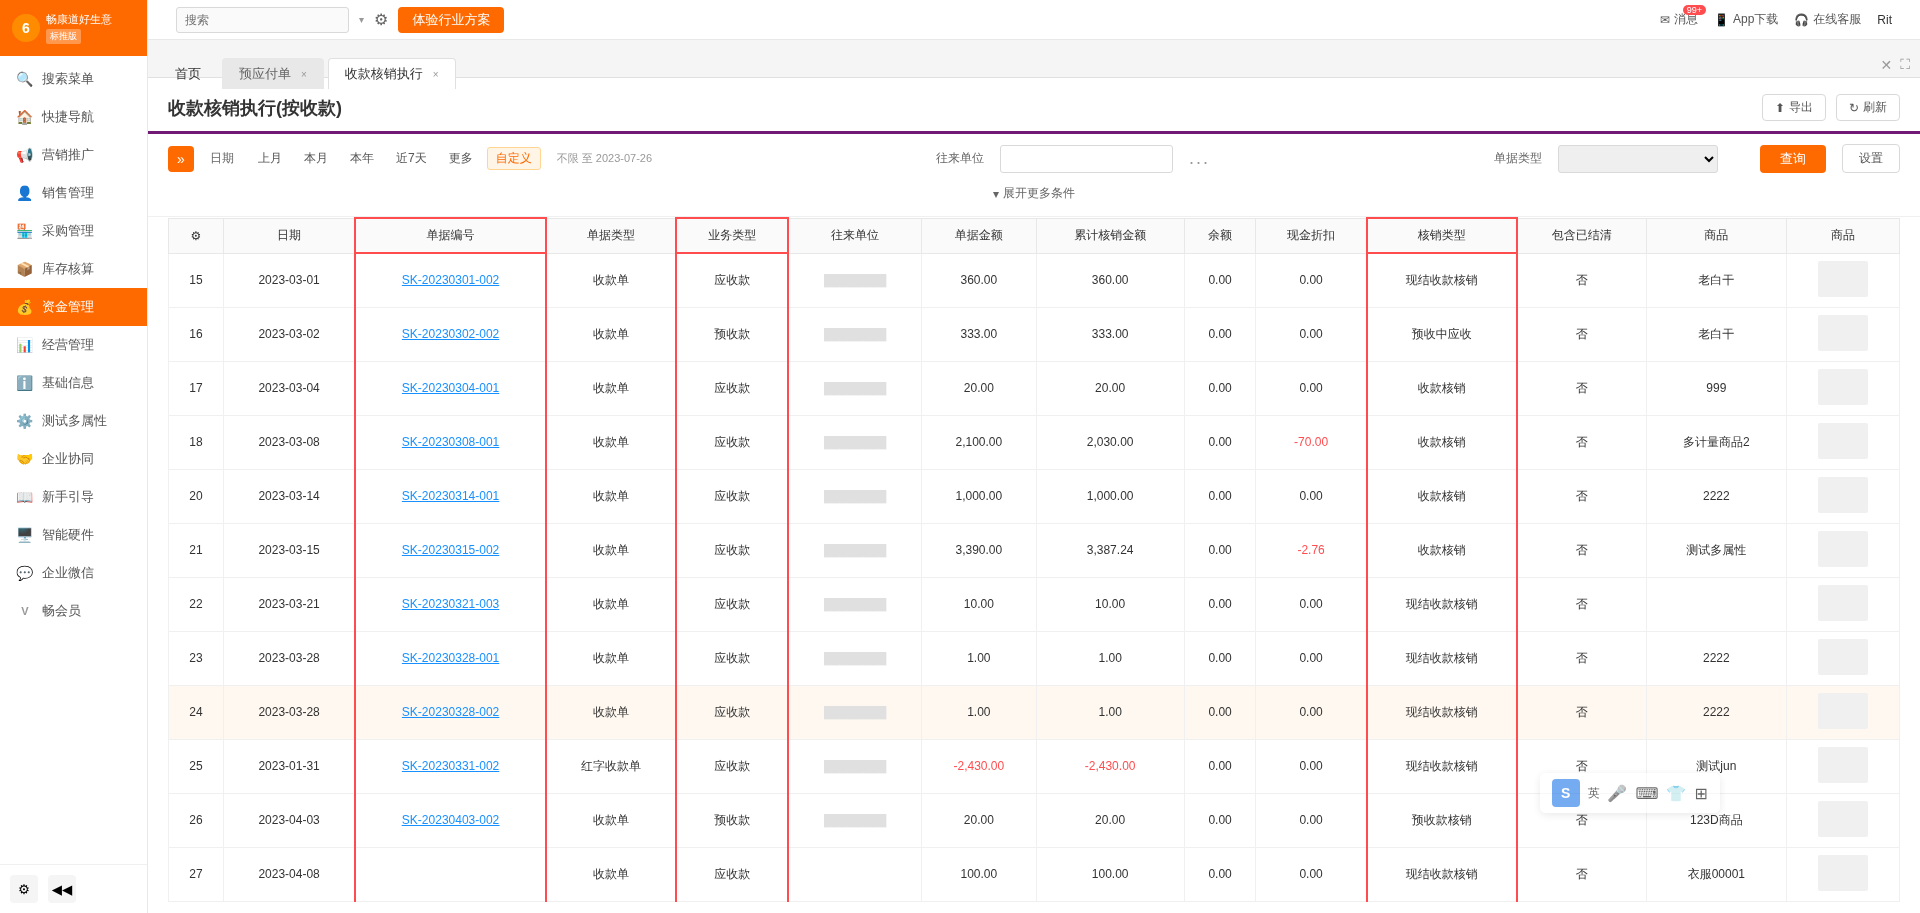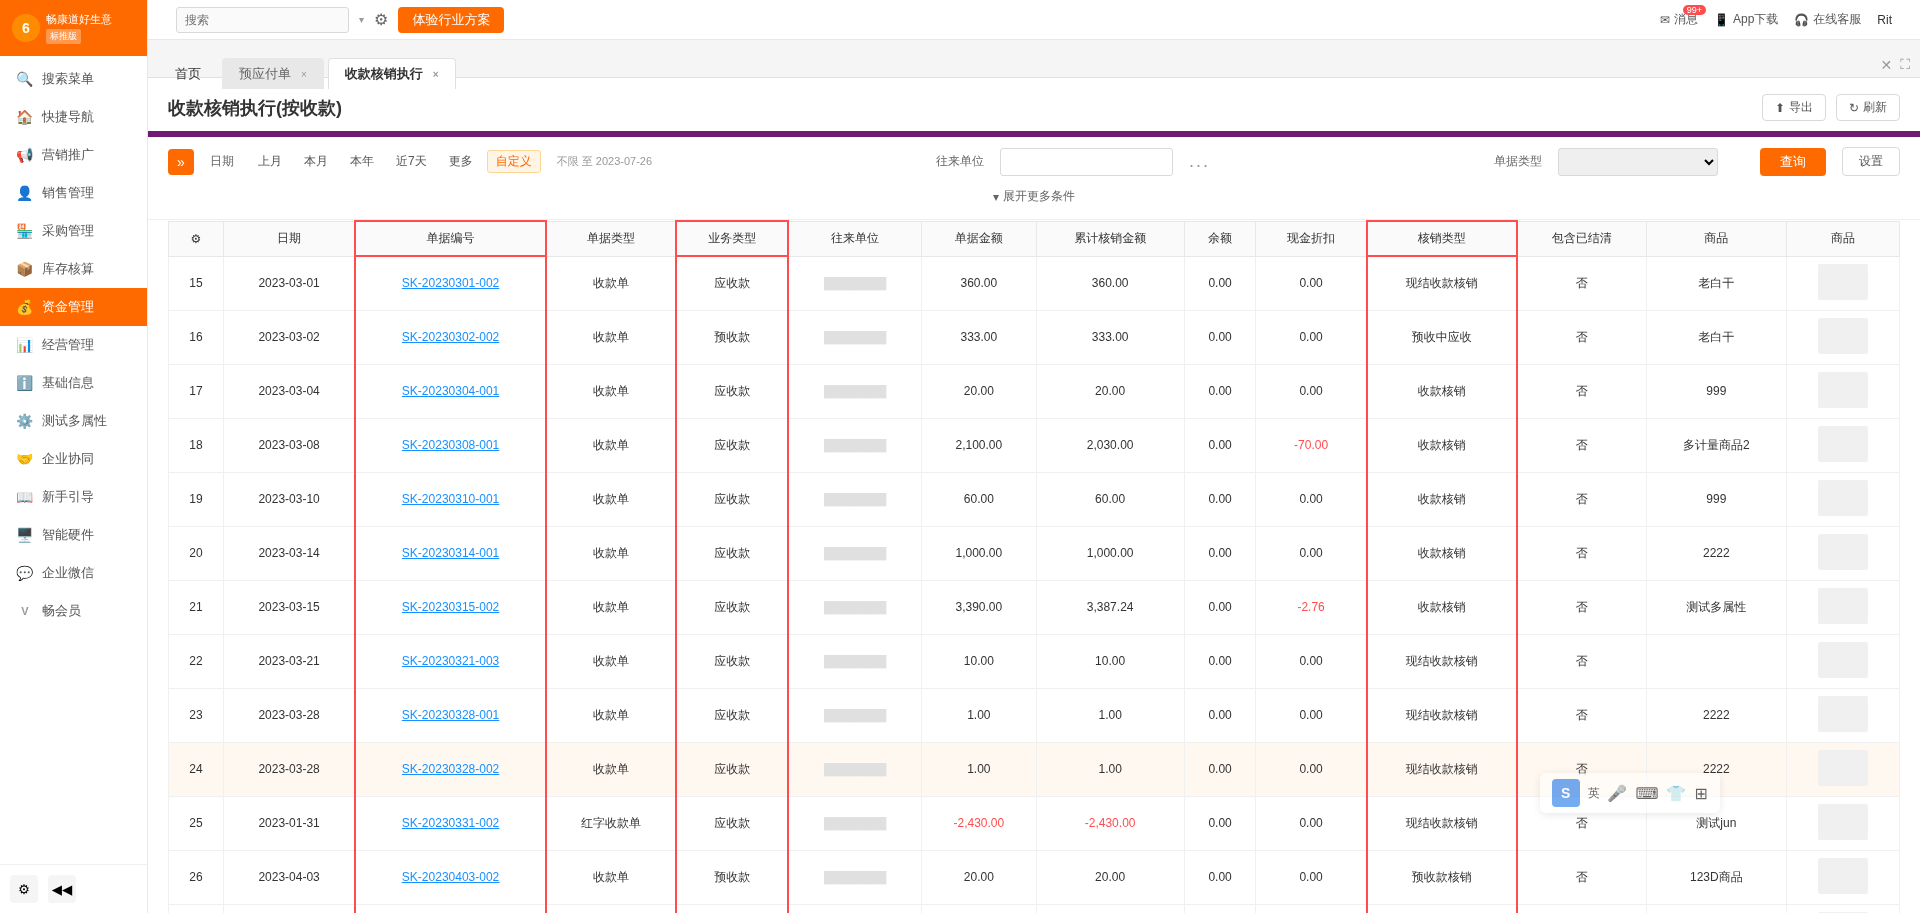--- a/index.html
+++ b/index.html
@@ -30,29 +30,29 @@
     .topbar-industry-btn { background: #ff6a00; color: #fff; border: none; border-radius: 4px; padding: 4px 14px; font-size: 13px; cursor: pointer; }
     .topbar-spacer { flex: 1; }
     .topbar-actions { display: flex; align-items: center; gap: 16px; }
     .topbar-action-item { display: flex; align-items: center; gap: 4px; color: #555; font-size: 12px; cursor: pointer; position: relative; }
     .topbar-badge { background: #ff4d4f; color: #fff; font-size: 9px; border-radius: 8px; padding: 0 4px; min-width: 16px; text-align: center; position: absolute; top: -6px; right: -8px; }
     .topbar-user { font-size: 12px; color: #333; }
 
     
     .tabs-bar { height: 38px; background: #f5f5f5; display: flex; align-items: flex-end; border-bottom: 1px solid #e0e0e0; padding: 0 10px; }
     .tab { display: flex; align-items: center; gap: 6px; padding: 6px 16px; font-size: 13px; cursor: pointer; border: 1px solid transparent; border-bottom: none; border-radius: 4px 4px 0 0; background: #e8e8e8; color: #666; margin-right: 4px; position: relative; top: 12px; }
-    .tab.active { background: #fff; border-color: #e0e0e0; color: #333; font-weight: 700; }
+    .tab.active { background: #fff; border-color: #e0e0e0; color: #333; font-weight: 400; }
     .tab .tab-close { font-size: 10px; color: #999; cursor: pointer; margin-left: 4px; }
     .tab-home { background: transparent; border-color: transparent; color: #333; }
     .tabs-right { margin-left: auto; display: flex; align-items: center; gap: 8px; padding-bottom: 4px; }
     .tabs-right-btn { background: none; border: none; cursor: pointer; color: #999; font-size: 14px; }
 
     
     .content { flex: 1; overflow: hidden; display: flex; flex-direction: column; background: #fff; margin: 0; }
-    .content-header { padding: 16px 20px 10px; display: flex; align-items: center; justify-content: space-between; border-bottom: 6px solid #701a75; }
+    .content-header { padding: 16px 20px 10px; display: flex; align-items: center; justify-content: space-between; border-bottom: 3px solid #701a75; }
     .content-title { font-size: 18px; font-weight: bold; color: #333; }
     .content-actions { display: flex; gap: 10px; }
     .action-btn { display: flex; align-items: center; gap: 4px; padding: 4px 12px; border: 1px solid #d9d9d9; border-radius: 4px; background: #fff; cursor: pointer; font-size: 12px; color: #555; }
 
     
     .filter-bar { padding: 10px 20px; background: #fff; border-bottom: 1px solid #f0f0f0; display: flex; flex-direction: column; gap: 8px; }
     .filter-row { display: flex; align-items: center; gap: 16px; }
     .filter-toggle { width: 26px; height: 26px; background: #ff6a00; color: #fff; border: none; border-radius: 4px; cursor: pointer; font-size: 14px; display: flex; align-items: center; justify-content: center; }
     .filter-label { font-size: 12px; color: #666; white-space: nowrap; }
     .filter-dates { display: flex; align-items: center; gap: 6px; }
@@ -341,38 +341,20 @@
     <td>2,100.00</td>
     <td>2,030.00</td>
     <td>0.00</td>
     <td><span class="neg-val">-70.00</span></td>
     <td style="border-left:2px solid #ff4d4f;border-right:2px solid #ff4d4f;">收款核销</td>
     <td>否</td>
     <td>多计量商品2</td>
     <td><div style="width:50px;height:36px;background:#f0f0f0;border-radius:2px;display:inline-block;"></div></td>
   </tr>
             <tr>
-    <td>19</td>
-    <td>2023-03-10</td>
-    <td style="border-left:2px solid #ff4d4f;border-right:2px solid #ff4d4f;">
-      <span class="link-cell">SK-20230310-001</span>
-    </td>
-    <td>收款单</td>
-    <td style="border-left:2px solid #ff4d4f;border-right:2px solid #ff4d4f;">应收款</td>
-    <td><span style="background:#e0e0e0;color:#e0e0e0;border-radius:3px;font-size:11px;">████████</span></td>
-    <td>60.00</td>
-    <td>60.00</td>
-    <td>0.00</td>
-    <td>0.00</td>
-    <td style="border-left:2px solid #ff4d4f;border-right:2px solid #ff4d4f;">收款核销</td>
-    <td>否</td>
-    <td>999</td>
-    <td><div style="width:50px;height:36px;background:#f0f0f0;border-radius:2px;display:inline-block;"></div></td>
-  </tr>
-            <tr>
     <td>20</td>
     <td>2023-03-14</td>
     <td style="border-left:2px solid #ff4d4f;border-right:2px solid #ff4d4f;">
       <span class="link-cell">SK-20230314-001</span>
     </td>
     <td>收款单</td>
     <td style="border-left:2px solid #ff4d4f;border-right:2px solid #ff4d4f;">应收款</td>
     <td><span style="background:#e0e0e0;color:#e0e0e0;border-radius:3px;font-size:11px;">████████</span></td>
     <td>1,000.00</td>
     <td>1,000.00</td>

